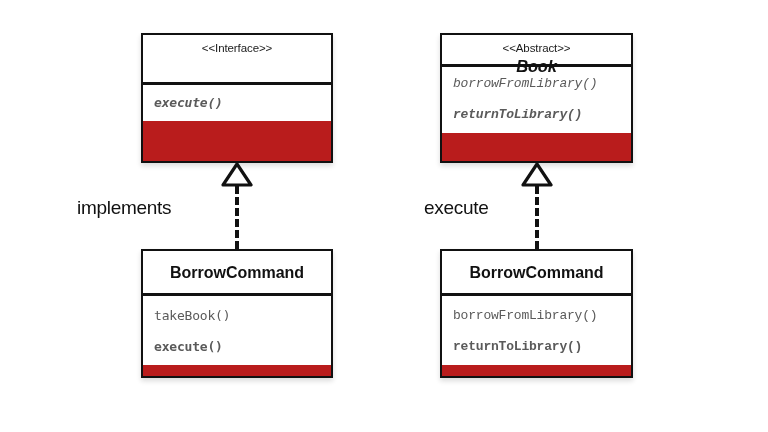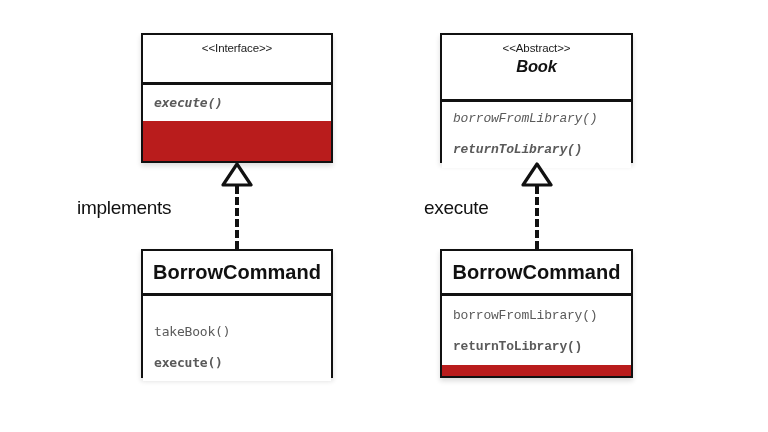--- a/index.html
+++ b/index.html
@@ -52,21 +52,21 @@
     font-size: 16.5px;
     font-weight: bold;
     font-style: italic;
     color: #111111;
     line-height: 21px;
     letter-spacing: -0.2px;
   }
   .cls-name.plain {
     font-style: normal;
     font-weight: bold;
-    font-size: 20px;
+    font-size: 16px;
     letter-spacing: 0px;
   }
   .uml-body {
     box-sizing: border-box;
     padding: 10px 11px 10px 11px;
     background: #ffffff;
   }
   .member {
     display: block;
     color: #5a5a5a;
@@ -118,35 +118,35 @@
   <div class="uml-box" id="box-command" style="left:141px; top:33px; width:192px; height:130px;">
     <div class="uml-header" style="height:50px;">
       <span class="stereotype">&lt;&lt;Interface&gt;&gt;</span>
     </div>
     <div class="uml-body">
       <span class="member mono-sans ital">execute()</span>
     </div>
   </div>
 
   <div class="uml-box" id="box-book" style="left:440px; top:33px; width:193px; height:130px;">
-    <div class="uml-header" style="height:67px;">
+    <div class="uml-header" style="height:32px;">
       <span class="stereotype">&lt;&lt;Abstract&gt;&gt;</span>
       <span class="cls-name">Book</span>
     </div>
     <div class="uml-body" style="padding-top:9px;">
       <span class="member mono-serif ital">borrowFromLibrary()</span>
       <span class="member mono-serif ital">returnToLibrary()</span>
     </div>
   </div>
 
   <div class="uml-box" id="box-borrow-left" style="left:141px; top:249px; width:192px; height:129px;">
     <div class="uml-header" style="height:45px; padding-top:11px;">
       <span class="cls-name plain">BorrowCommand</span>
     </div>
-    <div class="uml-body" style="padding-top:28px;">
+    <div class="uml-body" style="padding-top:12px;">
       <span class="member mono-sans">takeBook()</span>
       <span class="member mono-sans">execute()</span>
     </div>
   </div>
 
   <div class="uml-box" id="box-borrow-right" style="left:440px; top:249px; width:193px; height:129px;">
     <div class="uml-header" style="height:45px; padding-top:11px;">
       <span class="cls-name plain">BorrowCommand</span>
     </div>
     <div class="uml-body" style="padding-top:12px;">

